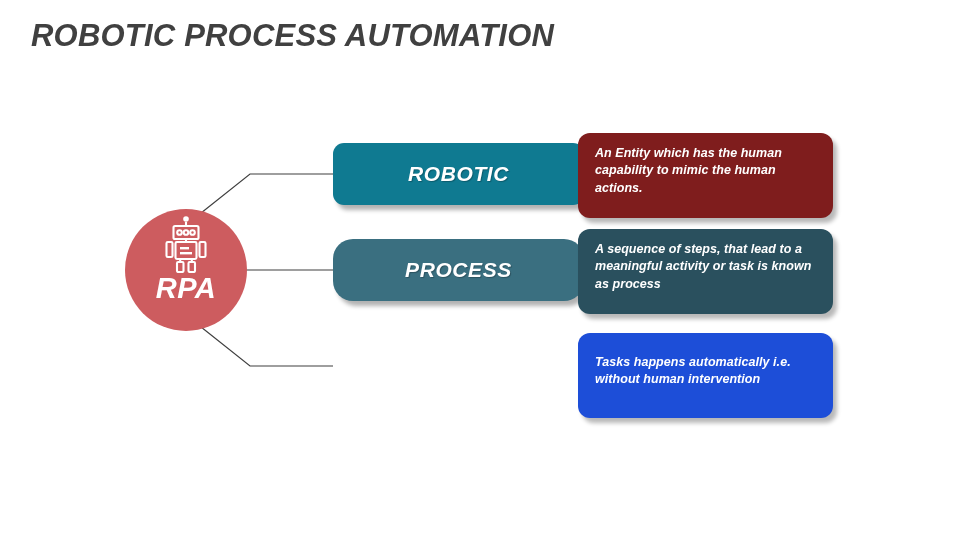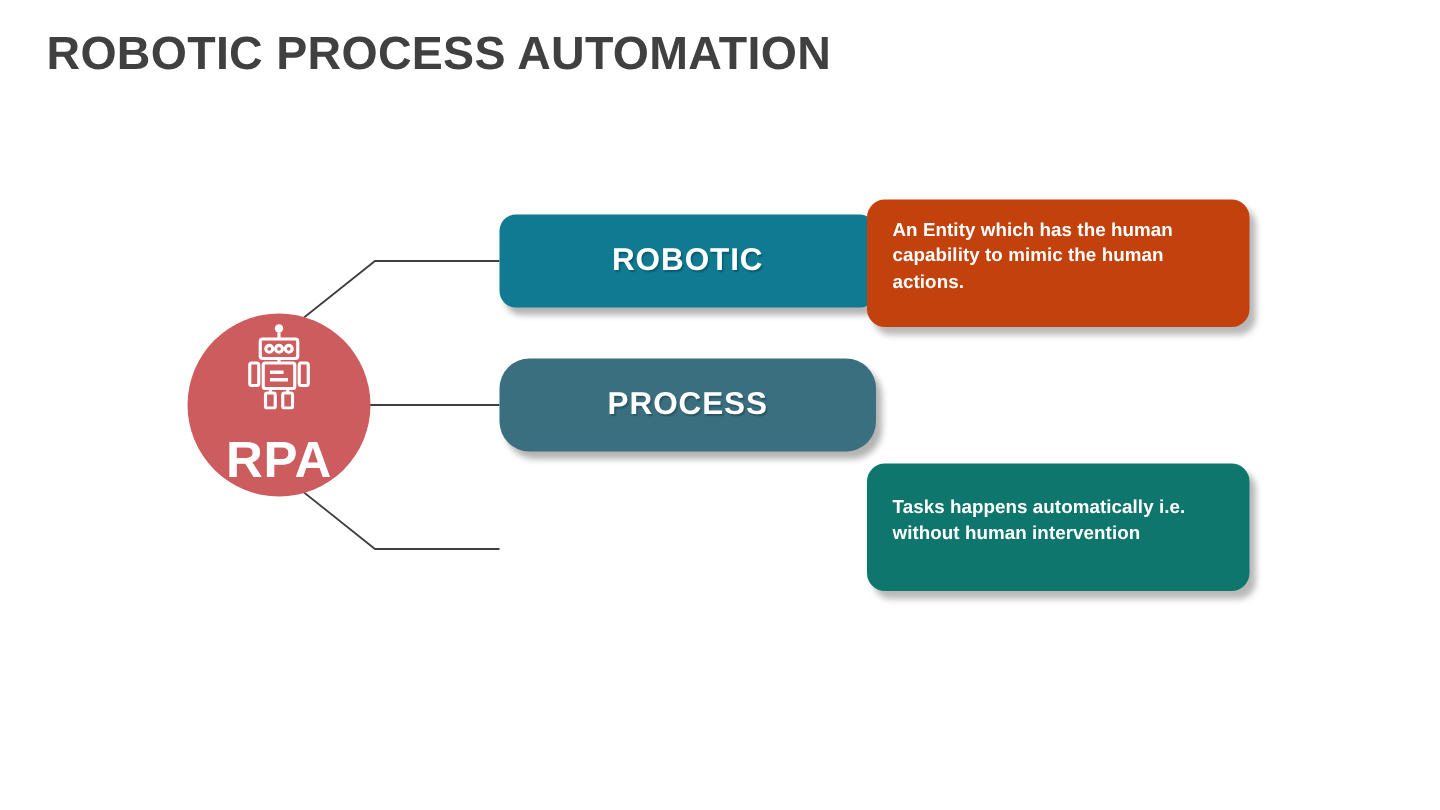--- a/index.html
+++ b/index.html
@@ -11,20 +11,21 @@
     height: 540px;
     background: #ffffff;
     font-family: "Liberation Sans", sans-serif;
     overflow: hidden;
   }
   #slide {
     position: relative;
     width: 960px;
     height: 540px;
     background: #ffffff;
+    font-style: italic;
   }
 
   
   #title {
     position: absolute;
     left: 31px;
     top: 18px;
     font-size: 31px;
     font-weight: bold;
     color: #404040;
@@ -49,24 +50,24 @@
     padding-top: 6px;
     box-sizing: border-box;
   }
   #hub-icon {
     width: 46px;
     height: 58px;
     display: block;
   }
   #hub-label {
     color: #ffffff;
-    font-size: 34px;
+    font-size: 29px;
     font-weight: bold;
     line-height: 1;
-    margin-top: 17px;
+    margin-top: 1px;
     letter-spacing: 0.5px;
   }
 
   
   #connectors {
     position: absolute;
     left: 0;
     top: 0;
     width: 960px;
     height: 540px;
@@ -110,23 +111,23 @@
     display: block;
   }
   .desc-box p {
     margin: 0;
     color: #ffffff;
     font-size: 12.5px;
     font-weight: bold;
     line-height: 1.38;
     letter-spacing: 0.05px;
   }
-  #desc-robotic    { top: 133px; background: #c2410c; }
+  #desc-robotic    { top: 133px; background: #7f1d1d; }
   #desc-process    { top: 229px; background: #2a505e; }
-  #desc-automation { top: 309px; background: #0f766e; }
+  #desc-automation { top: 333px; background: #1d4ed8; }
   #desc-automation p { padding-top: 9px; }
 </style>
 </head>
 <body>
 
 <div id="slide">
 
   <div id="title">ROBOTIC PROCESS AUTOMATION</div>
 
   <svg id="connectors" viewBox="0 0 960 540" width="960" height="540">
@@ -169,18 +170,21 @@
 
   <div class="label-box" id="label-process">
     <span>PROCESS</span>
   </div>
 
 
   <div class="desc-box" id="desc-robotic">
     <p>An Entity which has the human capability to mimic the human actions.</p>
   </div>
 
+  <div class="desc-box" id="desc-process">
+    <p>A sequence of steps, that lead to a meaningful activity or task is known as process</p>
+  </div>
 
   <div class="desc-box" id="desc-automation">
     <p>Tasks happens automatically i.e. without human intervention</p>
   </div>
 
 </div>
 
 </body></html>

